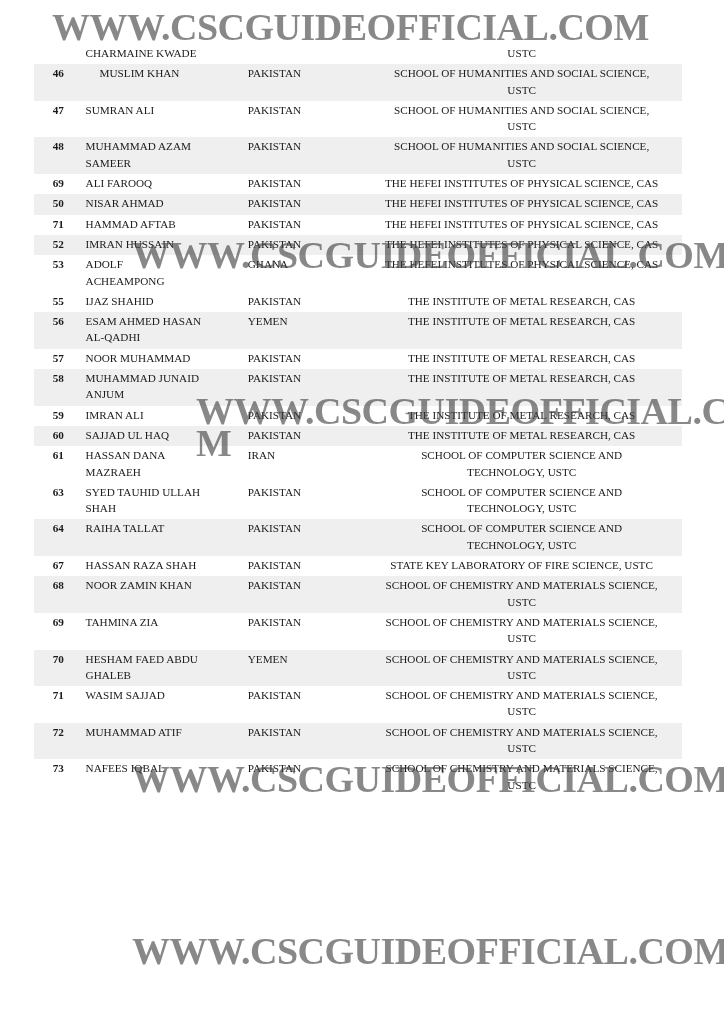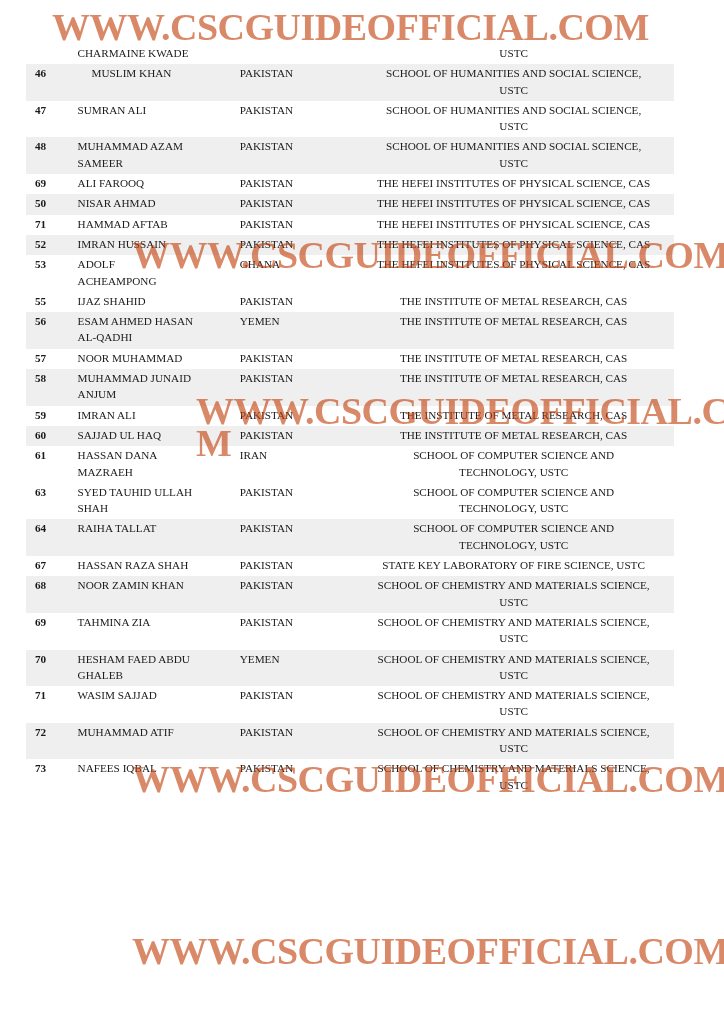--- a/index.html
+++ b/index.html
@@ -22,56 +22,56 @@
     left: 0; top: 0;
     width: 724px;
     height: 1024px;
     pointer-events: none;
     z-index: 5;
   }
   .watermark {
     position: absolute;
     font-family: "Liberation Serif", "DejaVu Serif", serif;
     font-weight: bold;
-    color: #c2410c;
+    color: #404040;
     opacity: 0.62;
     white-space: nowrap;
     letter-spacing: -0.5px;
     line-height: 1.0;
   }
   .wm-top     { left: 52px;  top: 8px;   font-size: 38px; }
   .wm-2       { left: 132px; top: 236px; font-size: 38px; }
   .wm-3a      { left: 196px; top: 392px; font-size: 38px; }
   .wm-3b      { left: 196px; top: 424px; font-size: 38px; }
   .wm-4       { left: 132px; top: 760px; font-size: 38px; }
   .wm-5       { left: 132px; top: 932px; font-size: 38px; }
 
   
   #roster-table {
     position: absolute;
-    left: 26px;
+    left: 34px;
     top: 44px;
     width: 648px;
     border-collapse: collapse;
     z-index: 1;
   }
   #roster-table td {
     vertical-align: top;
     padding: 1px 4px 3px 0;
     font-size: 11.2px;
     line-height: 16.3px;
     border: 0;
   }
   #roster-table tr.shade td {
     background: #efefef;
   }
   .col-num {
     width: 32px;
     font-weight: bold;
-    text-align: left;
+    text-align: center;
     padding-left: 9px !important;
   }
   .col-name {
     width: 150px;
     padding-left: 8px !important;
   }
   .col-name.indent {
     padding-left: 22px !important;
   }
   .col-country {

